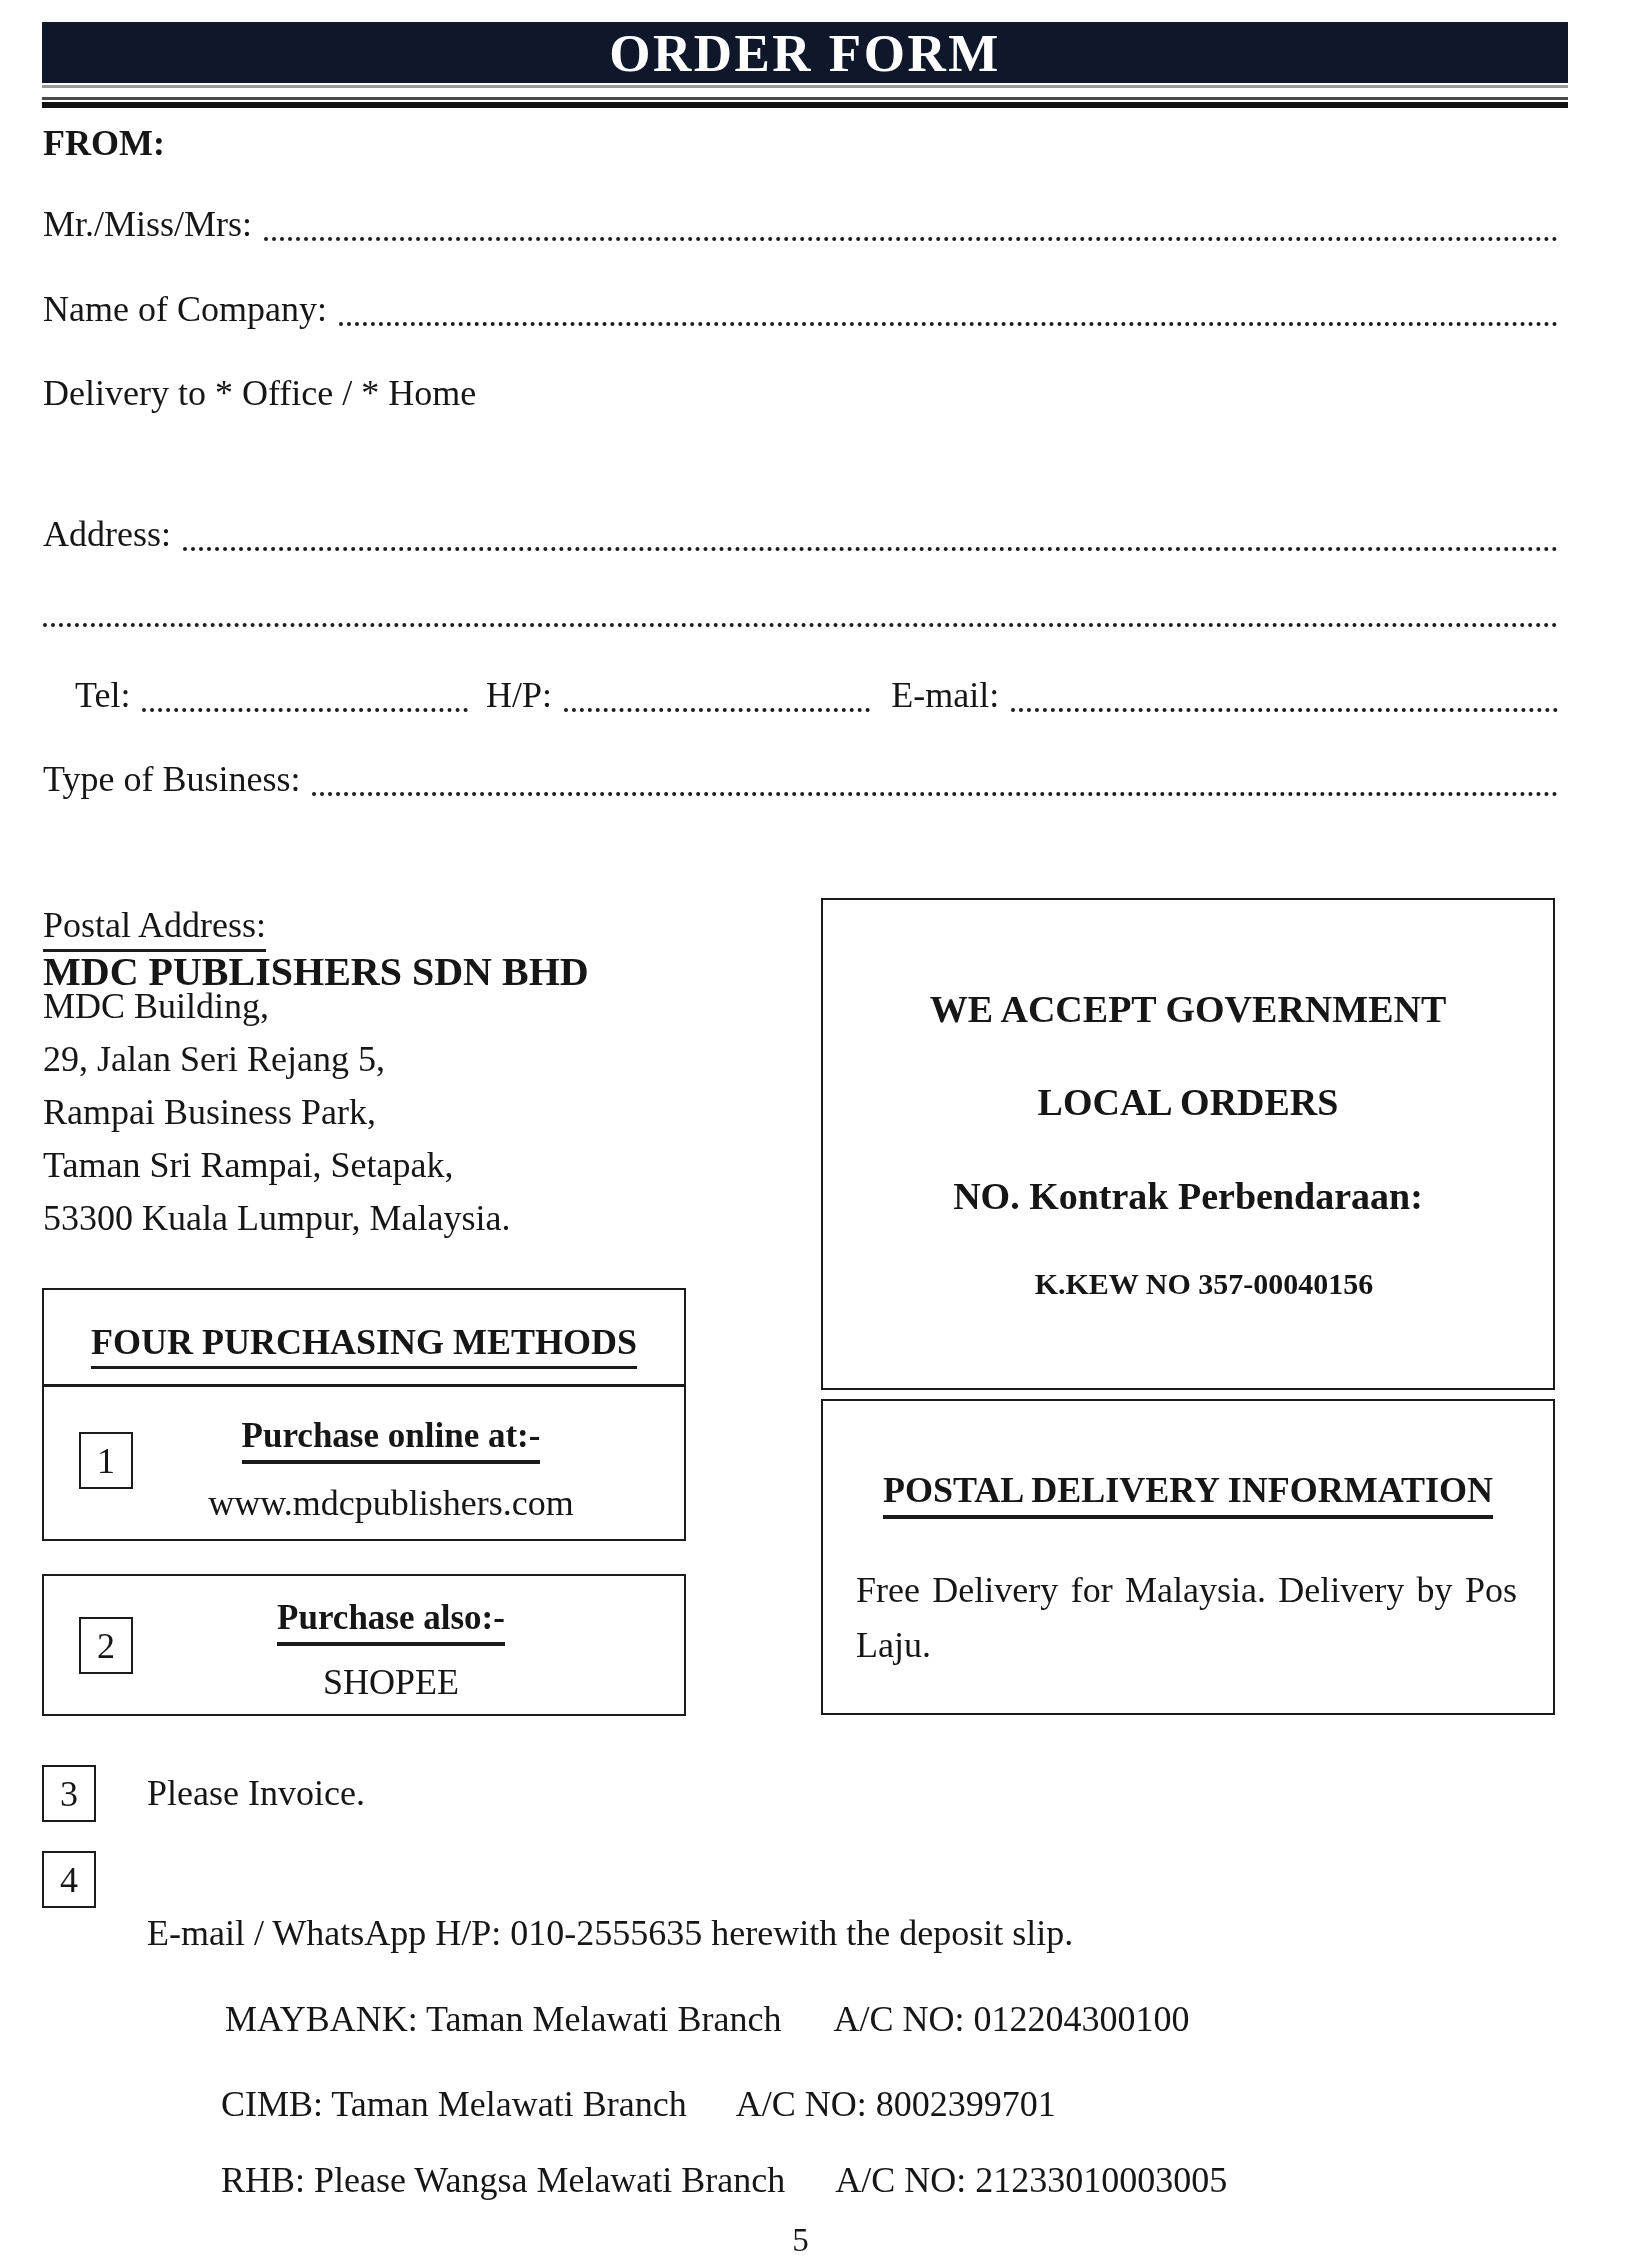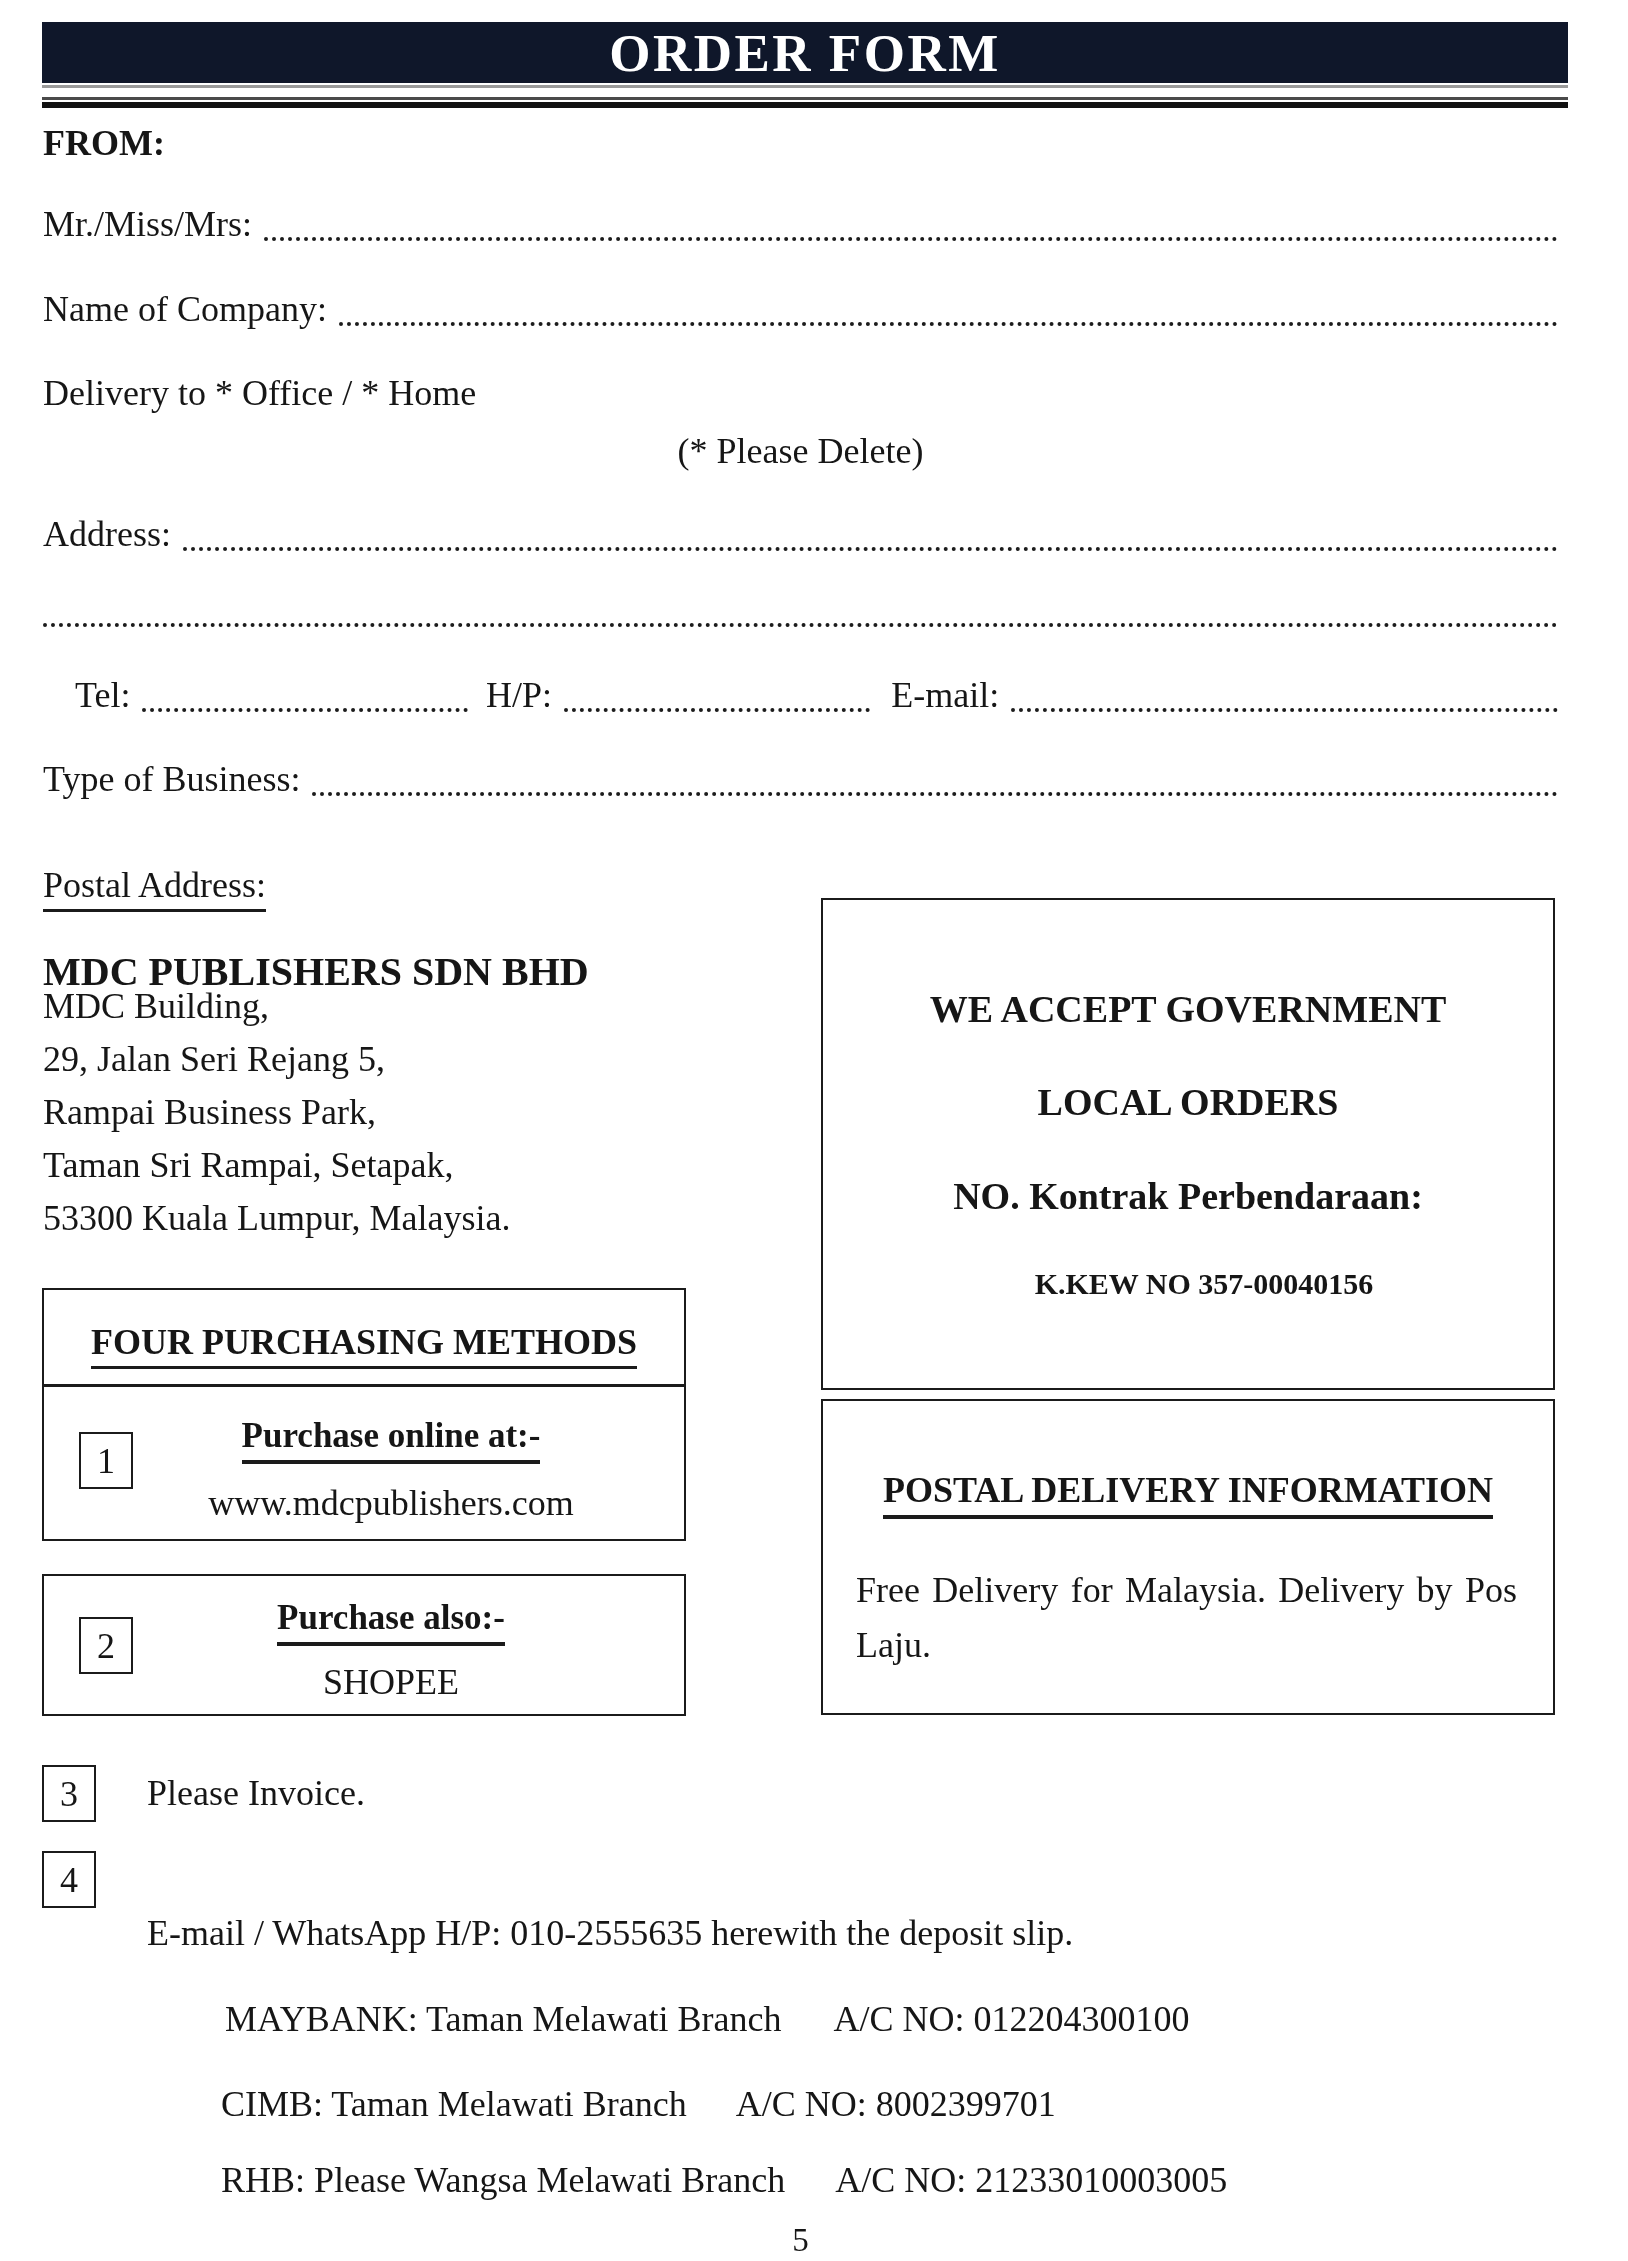--- a/index.html
+++ b/index.html
@@ -54,21 +54,20 @@
     <span class="lbl">Mr./Miss/Mrs:</span>
     <span class="dots grow"></span>
   </div>
 
   <div class="row" style="top:292px;">
     <span class="lbl">Name of Company:</span>
     <span class="dots grow"></span>
   </div>
 
   <div class="txt" style="left:43px;top:372px;">Delivery to * Office / * Home</div>
-  <div class="txt center" style="left:0;top:430px;width:1601px;white-space:normal;">(* Please Delete)</div>
 
   <div class="row" style="top:517px;">
     <span class="lbl">Address:</span>
     <span class="dots grow"></span>
   </div>
   <div class="row" style="top:593px;">
     <span class="dots grow" style="margin-left:0;"></span>
   </div>
 
   <div class="row" style="top:678px;margin-left:32px;">
@@ -78,21 +77,21 @@
     <span class="dots" style="width:306px;"></span>
     <span class="lbl" style="margin-left:21.5px;">E-mail:</span>
     <span class="dots grow"></span>
   </div>
 
   <div class="row" style="top:762px;">
     <span class="lbl">Type of Business:</span>
     <span class="dots grow"></span>
   </div>
 
-  <div class="txt" style="left:43px;top:864px;">
+  <div class="txt" style="left:43px;top:904px;">
     <span class="u4">Postal Address:</span>
   </div>
   <div class="txt b" style="left:43px;top:948px;font-size:40px;">MDC PUBLISHERS SDN BHD</div>
   <div class="txt" style="left:43px;top:985px;">MDC Building,</div>
   <div class="txt" style="left:43px;top:1038px;">29, Jalan Seri Rejang 5,</div>
   <div class="txt" style="left:43px;top:1091px;">Rampai Business Park,</div>
   <div class="txt" style="left:43px;top:1144px;">Taman Sri Rampai, Setapak,</div>
   <div class="txt" style="left:43px;top:1197px;">53300 Kuala Lumpur, Malaysia.</div>
 
   <div class="box" style="left:821px;top:870px;width:730px;height:488px;margin-top:28px;">

